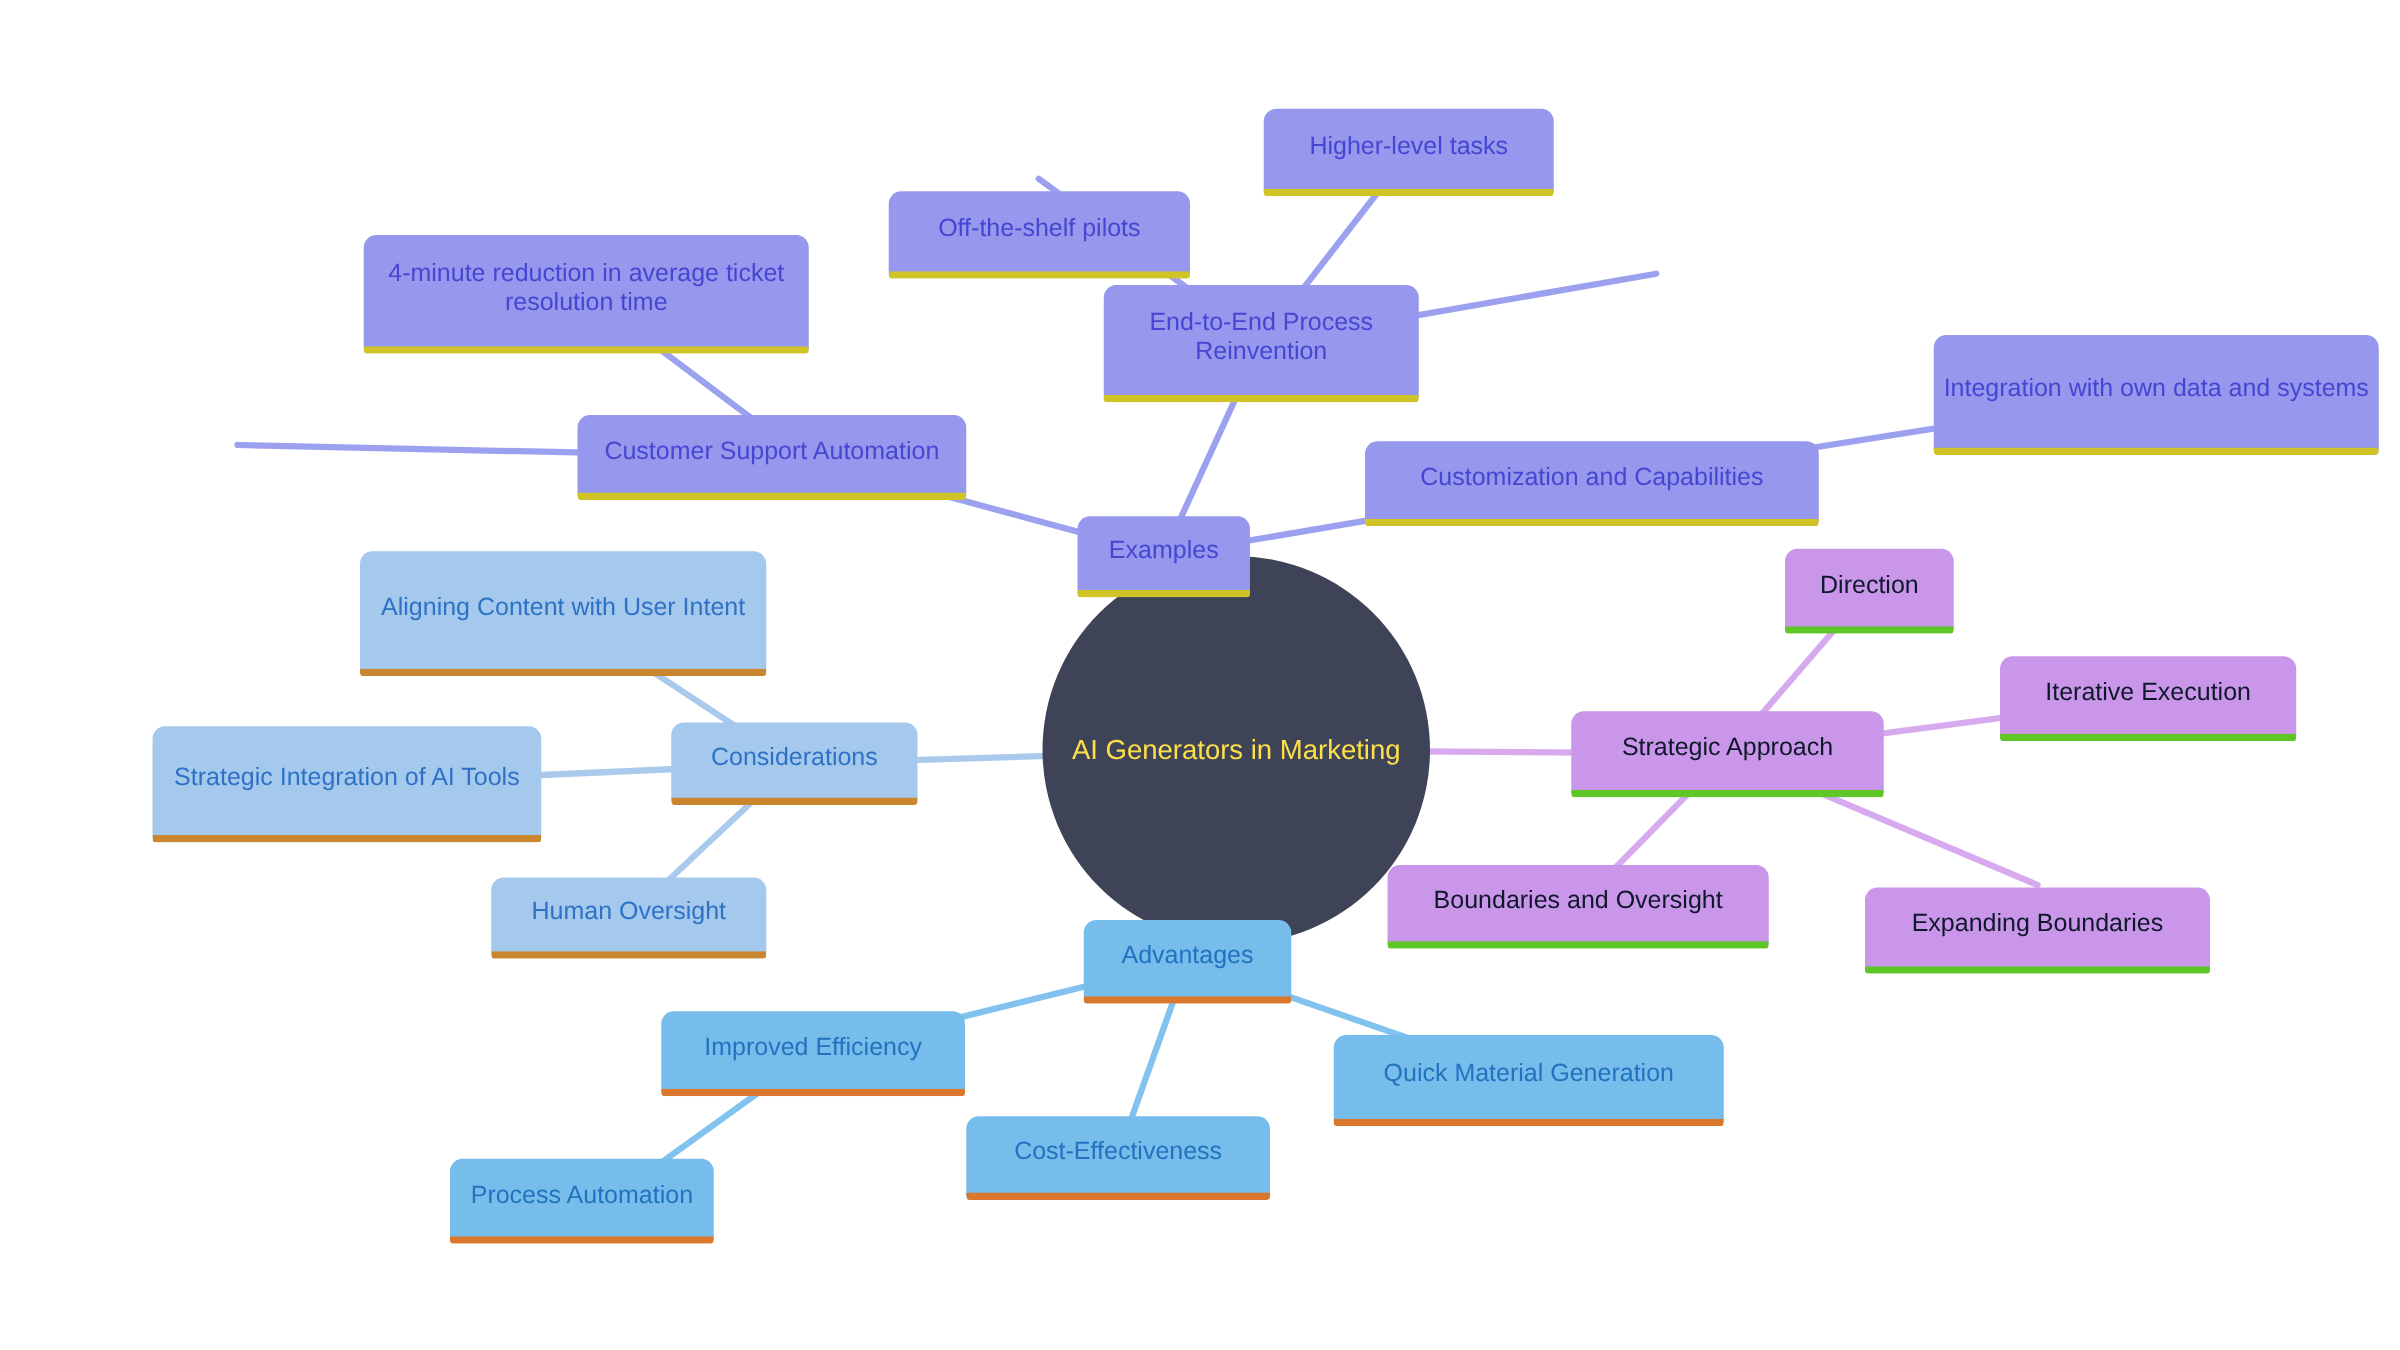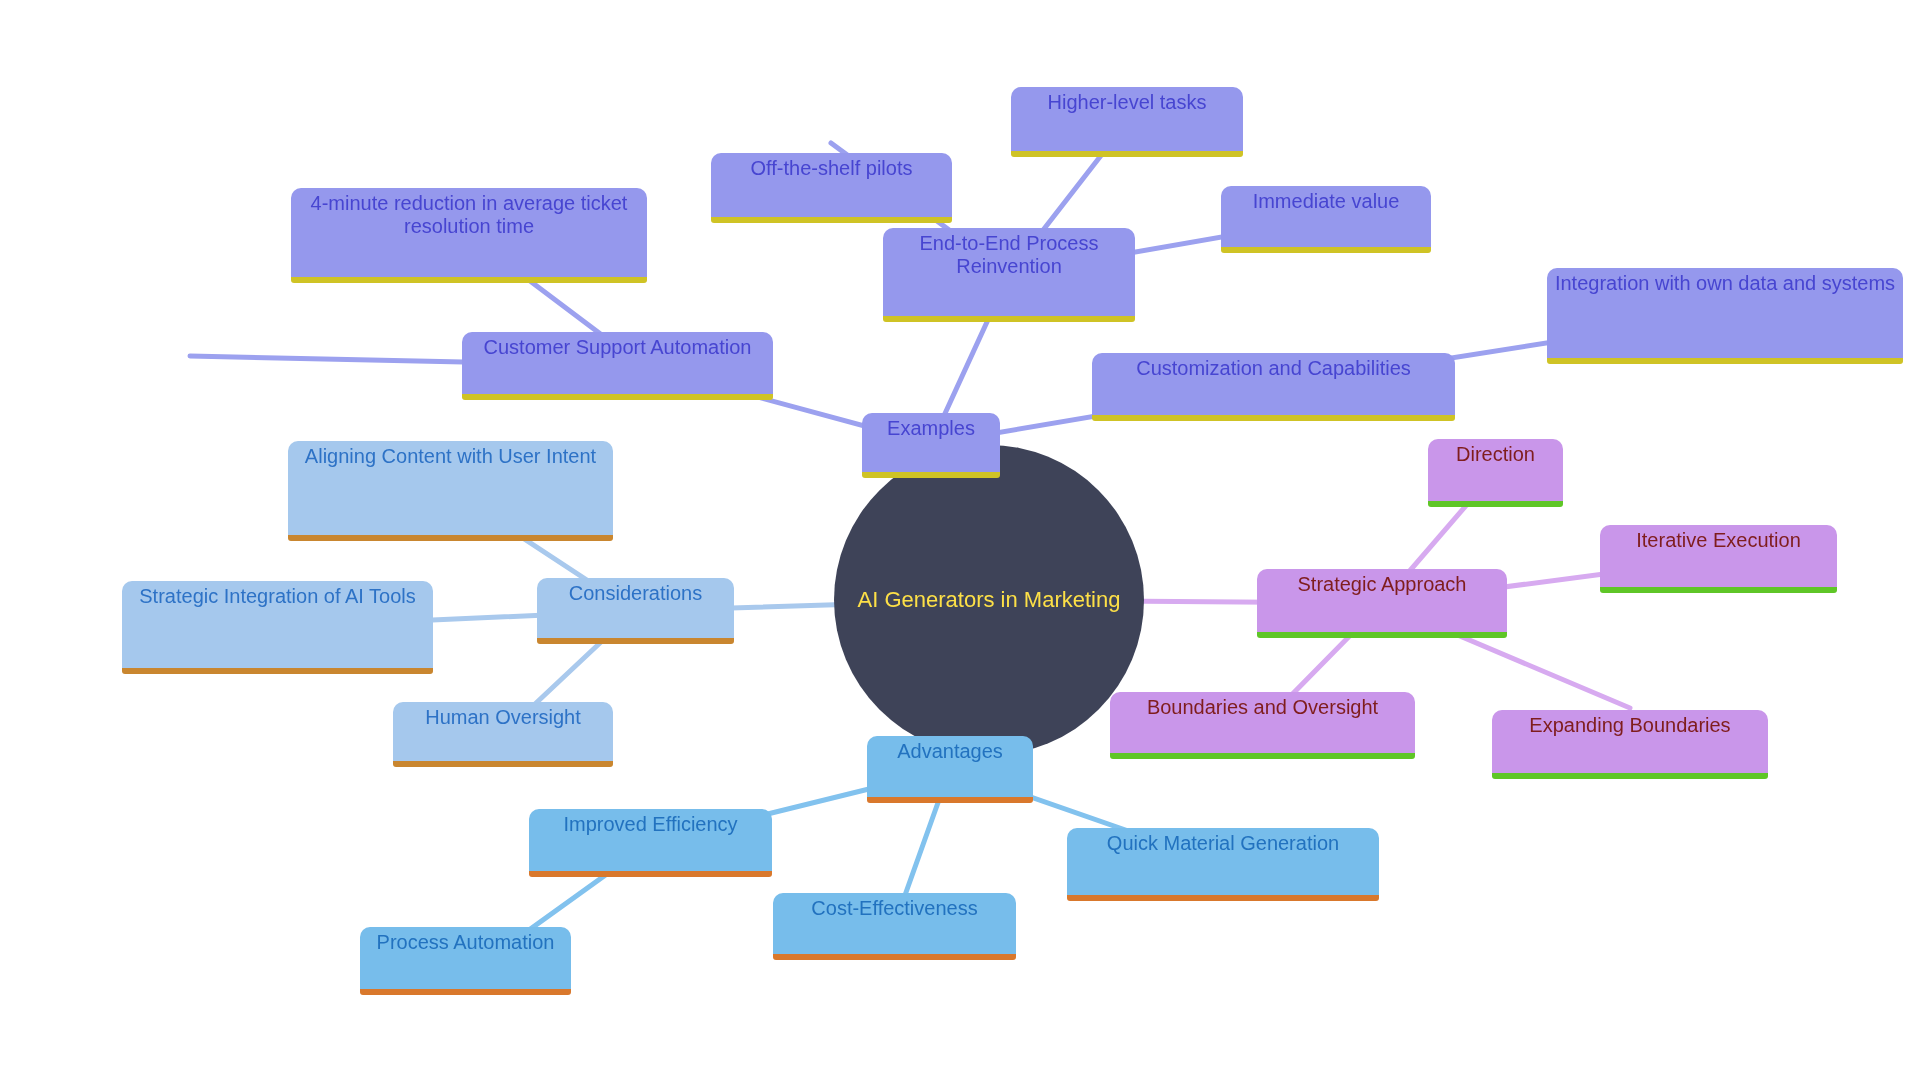--- a/index.html
+++ b/index.html
@@ -7,28 +7,28 @@
     position:relative;width:1920px;height:1080px;overflow:hidden;
     font-family:"Liberation Sans","DejaVu Sans",sans-serif;background:#ffffff;
   }
   .edges{position:absolute;left:0;top:0;width:1920px;height:1080px;}
   .center-circle{
     position:absolute;left:834px;top:445px;width:310px;height:310px;border-radius:50%;
     background:#3e4358;color:#fde047;display:flex;align-items:center;justify-content:center;
     font-size:22px;white-space:nowrap;z-index:2;
   }
   .node{
-    position:absolute;display:flex;justify-content:center;text-align:center;
+    position:absolute;display:flex;align-items:center;justify-content:center;text-align:center;
     box-sizing:border-box;border-radius:10px 10px 3px 3px;font-size:20px;line-height:1.15;
     padding:4px 0 8px;z-index:3;cursor:pointer;
   }
   .b-ex{background:#9598ed;color:#4745d1;border-bottom:6px solid #cfc325;}
   .b-co{background:#a5c8ed;color:#2d72c6;border-bottom:6px solid #c9862f;}
   .b-ad{background:#77bdeb;color:#2272bf;border-bottom:6px solid #d9782c;}
-  .b-st{background:#c996ea;color:#7f1d1d;border-bottom:6px solid #5fc627;}
+  .b-st{background:#c996ea;color:#0f172a;border-bottom:6px solid #5fc627;}
 </style>
 </head>
 <body>
 
 <div class="stage">
 
   <svg class="edges" viewBox="0 0 1920 1080">
     <g fill="none" stroke-width="5" stroke-linecap="round">
 
       <line x1="931" y1="444" x2="989" y2="600" stroke="#9ca1ef"></line>
@@ -76,23 +76,20 @@
     </div>
   <div class="node b-ex" style="left:883px;top:228px;width:252px;height:94px;">
       <span>End-to-End Process Reinvention</span>
     </div>
   <div class="node b-ex" style="left:711px;top:109px;width:241px;height:70px;margin-top:44px;">
       <span>Off-the-shelf pilots</span>
     </div>
   <div class="node b-ex" style="left:1011px;top:87px;width:232px;height:70px;">
       <span>Higher-level tasks</span>
     </div>
-  <div class="node b-ex" style="left:1221px;top:186px;width:210px;height:67px;">
-      <span>Immediate value</span>
-    </div>
   <div class="node b-ex" style="left:1092px;top:353px;width:363px;height:68px;">
       <span>Customization and Capabilities</span>
     </div>
   <div class="node b-ex" style="left:1547px;top:268px;width:356px;height:96px;">
       <span>Integration with own data and systems</span>
     </div>
 
   <div class="node b-co" style="left:537px;top:578px;width:197px;height:66px;">
       <span>Considerations</span>
     </div>

